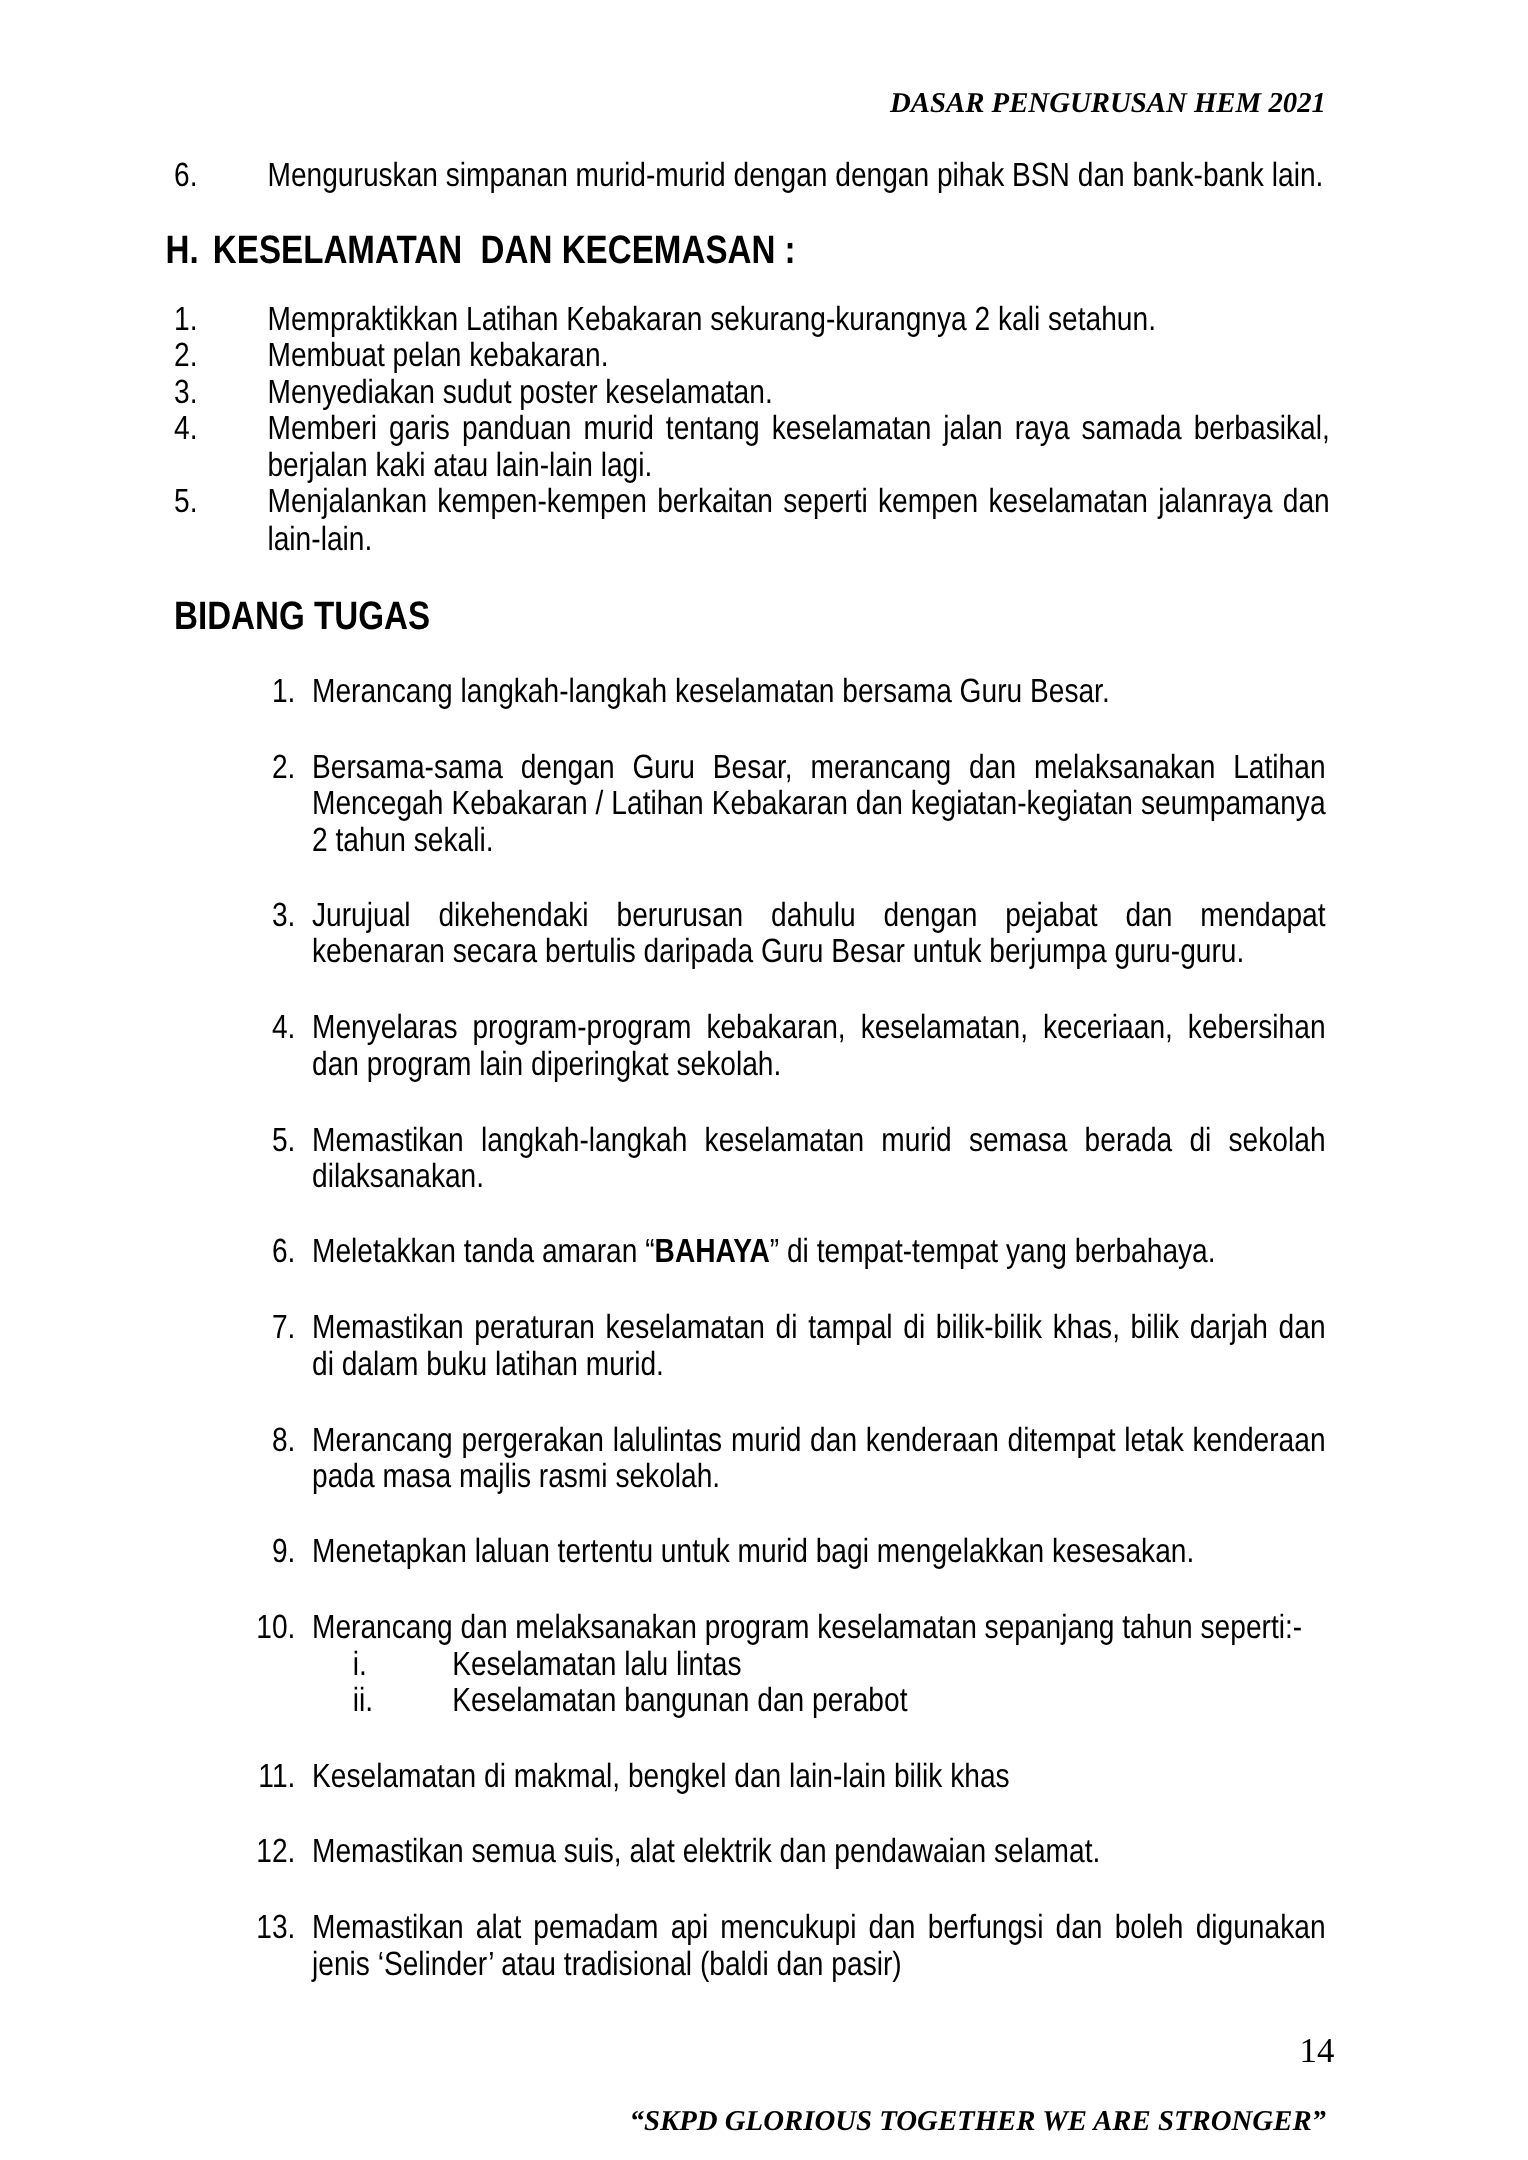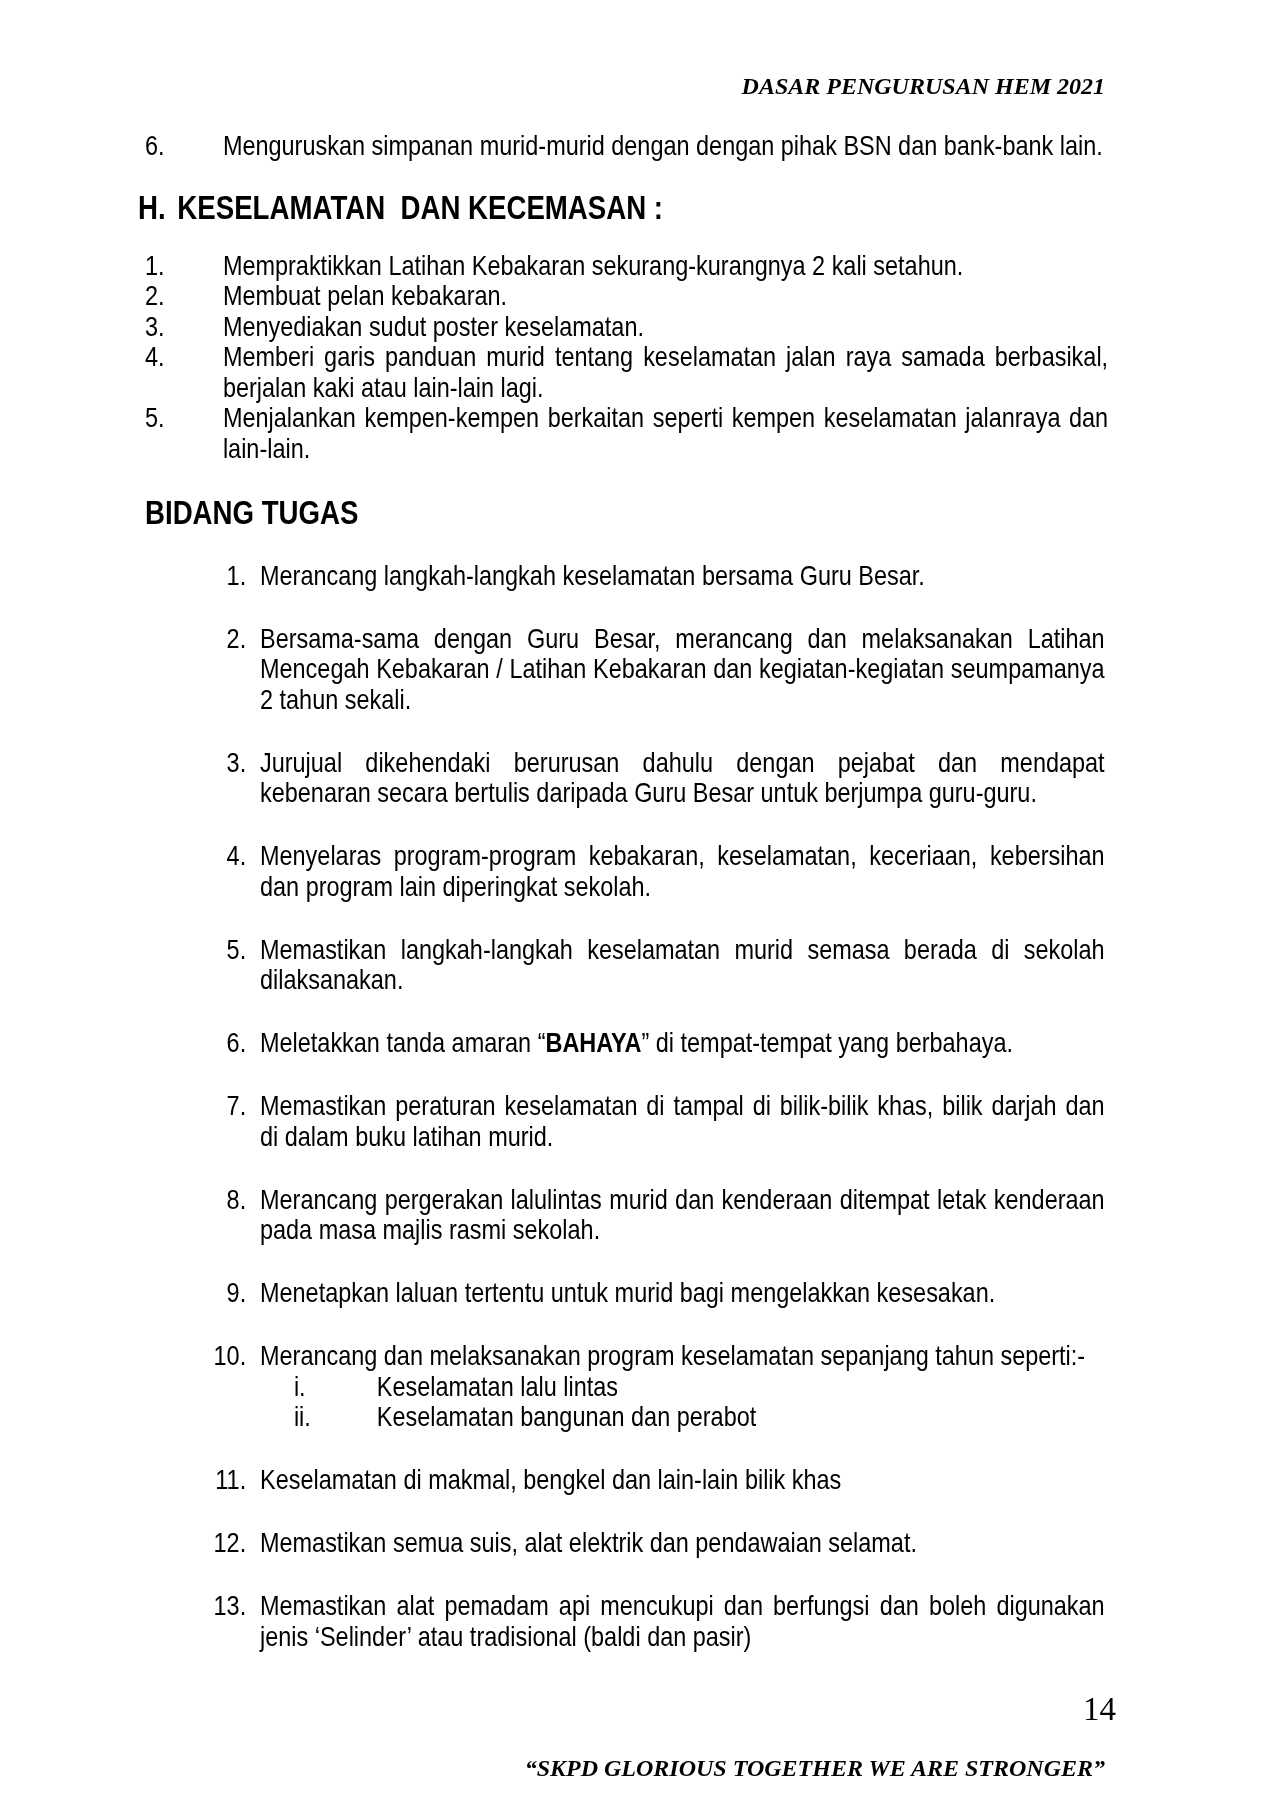--- a/index.html
+++ b/index.html
@@ -48,21 +48,21 @@
   .snum { flex:0 0 99px; }
   .stxt { flex:1; }
 
   .footer-quote {
     position:absolute; top:1756px; left:137px; width:968px; text-align:right;
     font-family:"Liberation Serif", serif; font-style:italic; font-weight:bold;
     font-size:24px; line-height:25.5px; white-space:nowrap;
   }
   .page-number {
     position:absolute; top:1697px; left:1083px;
-    font-family:"Liberation Serif", serif; font-size:33px; line-height:25.5px;
+    font-family:"Liberation Serif", serif; font-size:29px; line-height:25.5px;
   }
 </style>
 </head>
 <body>
 
 <div class="page">
 
   <div class="doc-header">
     <div>DASAR PENGURUSAN HEM 2021</div>
   </div>

